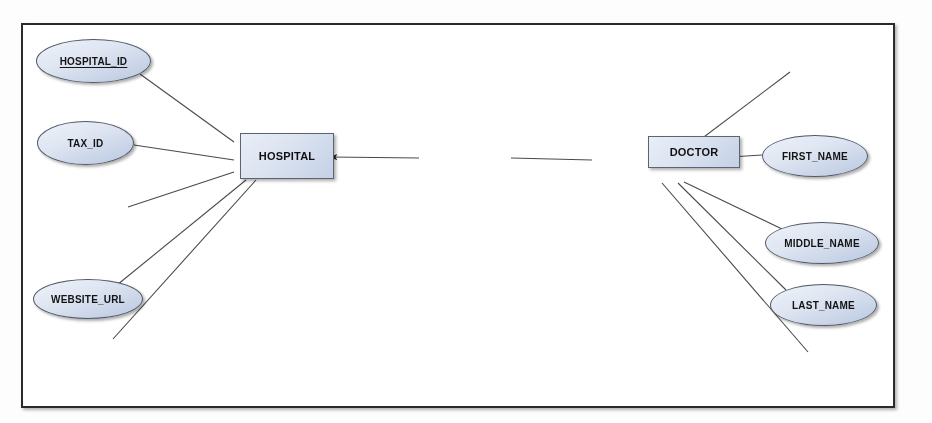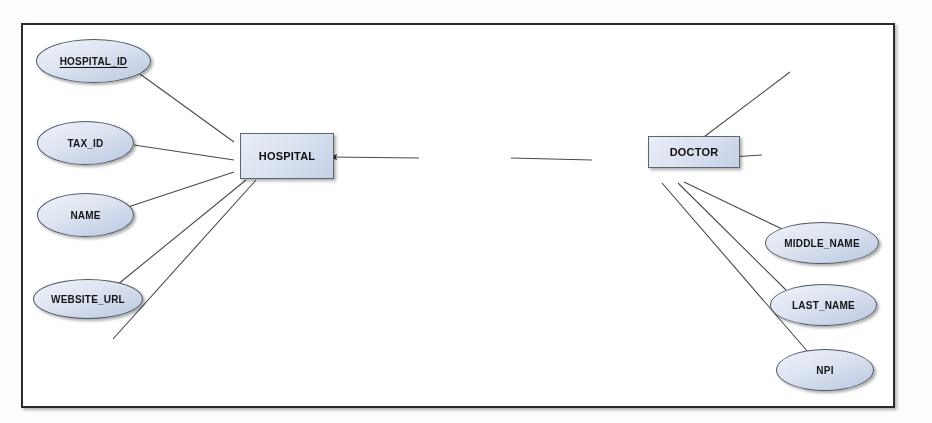--- a/index.html
+++ b/index.html
@@ -140,29 +140,26 @@
     <span class="node-label">DOCTOR</span>
   </div>
 
 
   <div class="node attribute is-key" id="node-hospital_id" style="left: 36px; top: 39px; width: 115px; height: 44px;">
     <span class="node-label">HOSPITAL_ID</span>
   </div>
   <div class="node attribute" id="node-tax_id" style="left: 37px; top: 121px; width: 97px; height: 44px; text-align: right;">
     <span class="node-label">TAX_ID</span>
   </div>
-  <div class="node attribute" id="node-name" style="left: 37px; top: 193px; width: 97px; height: 44px;">
-    <span class="node-label">NAME</span>
-  </div>
   <div class="node attribute" id="node-website_url" style="left: 33px; top: 279px; width: 110px; height: 40px;">
     <span class="node-label">WEBSITE_URL</span>
+  </div>
+  <div class="node attribute" id="node-first_name" style="left: 762px; top: 135px; width: 106px; height: 42px;">
+    <span class="node-label">FIRST_NAME</span>
   </div>
   <div class="node attribute" id="node-last_name" style="left: 770px; top: 284px; width: 107px; height: 42px;">
     <span class="node-label">LAST_NAME</span>
   </div>
   <div class="node attribute" id="node-middle_name" style="left: 765px; top: 222px; width: 114px; height: 42px;">
     <span class="node-label">MIDDLE_NAME</span>
   </div>
-  <div class="node attribute" id="node-npi" style="left: 776px; top: 349px; width: 98px; height: 42px;">
-    <span class="node-label">NPI</span>
-  </div>
 
 </div>
 
 </body></html>

